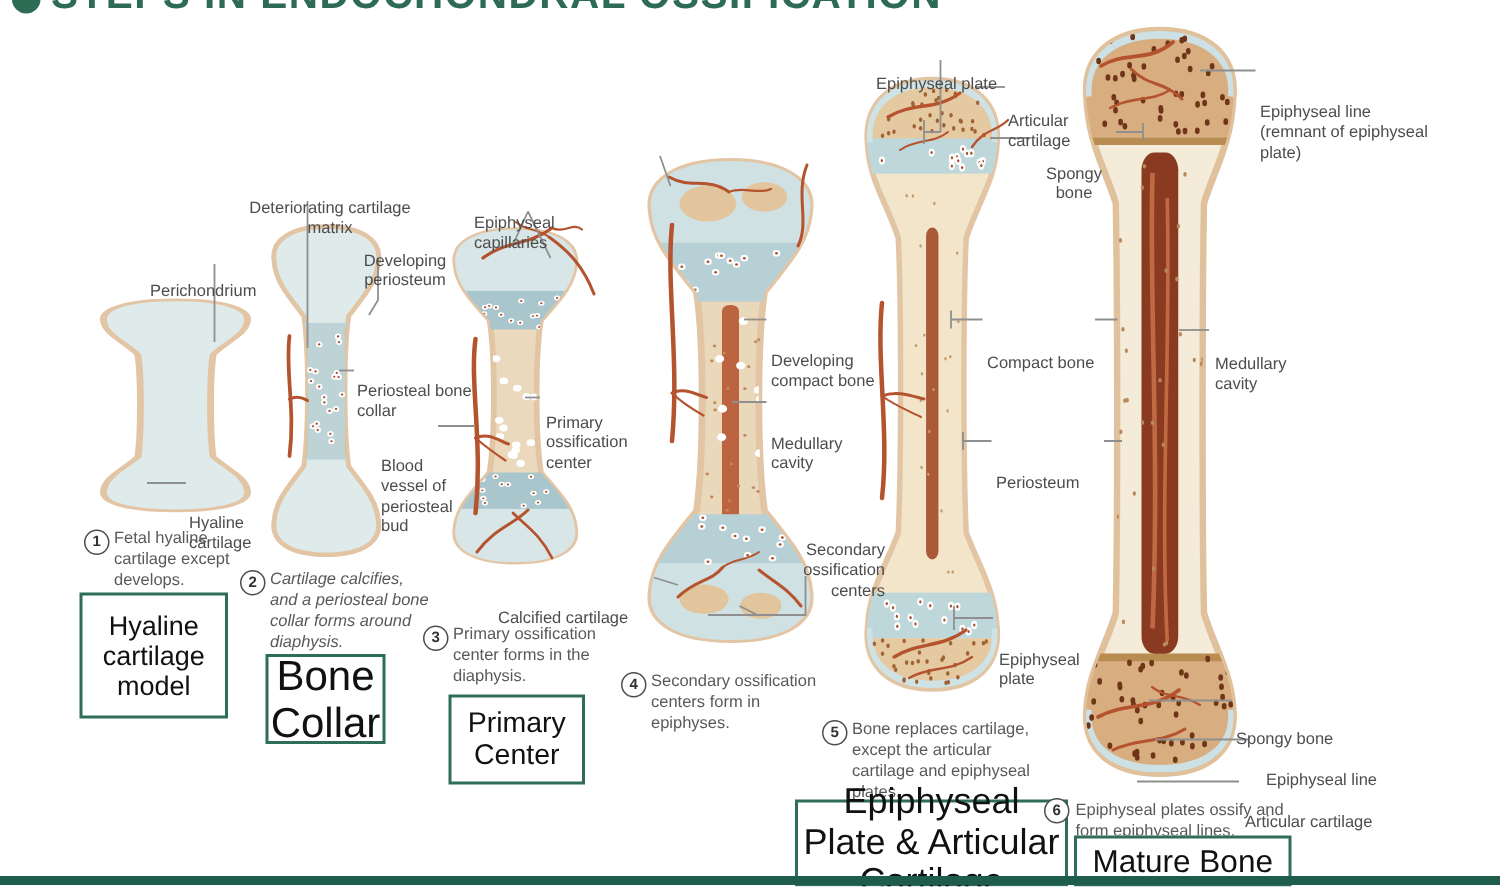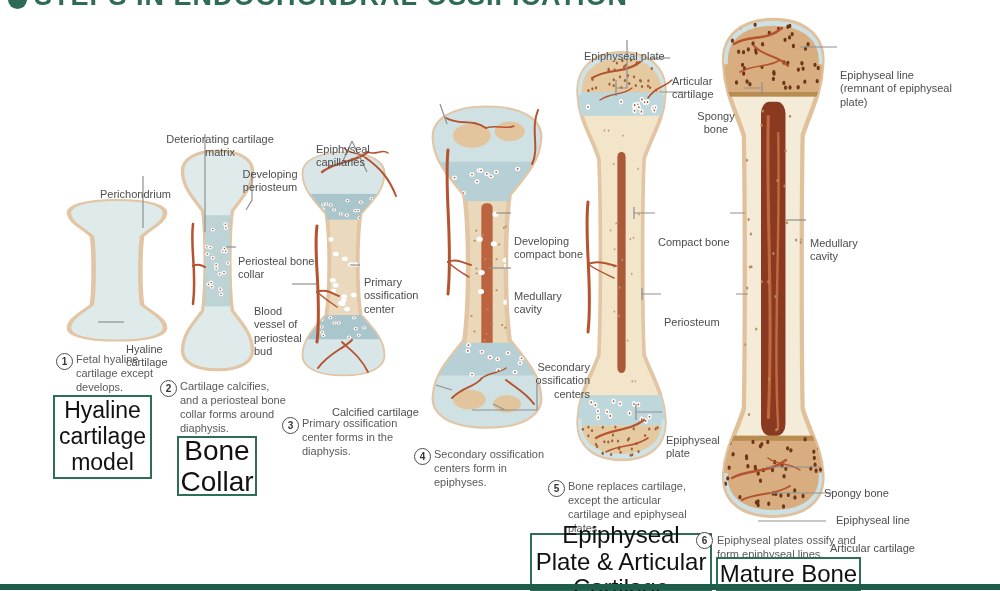--- a/index.html
+++ b/index.html
@@ -686,40 +686,41 @@
   <div class="al" style="left:512px;top:332px;width:78px;text-align:right;">Secondary ossification centers</div>
   <div class="al" style="left:584px;top:21px;width:95px;">Epiphyseal plate</div>
   <div class="al" style="left:672px;top:46px;width:60px;">Articular cartilage</div>
   <div class="al c" style="left:690px;top:81px;width:52px;">Spongy bone</div>
   <div class="al" style="left:840px;top:40px;width:112px;">Epiphyseal line (remnant of epiphyseal plate)</div>
   <div class="al" style="left:658px;top:207px;width:72px;">Compact bone</div>
   <div class="al" style="left:810px;top:208px;width:64px;">Medullary cavity</div>
   <div class="al" style="left:664px;top:287px;width:70px;">Periosteum</div>
   <div class="al" style="left:666px;top:405px;width:70px;">Epiphyseal plate</div>
   <div class="al" style="left:824px;top:458px;width:80px;">Spongy bone</div>
-  <div class="al" style="left:836px;top:485px;width:90px;">Epiphyseal line</div>
+  <div class="al" style="left:836px;top:485px;width:90px;text-align:center;">Epiphyseal line</div>
   <div class="al" style="left:830px;top:513px;width:100px;">Articular cartilage</div>
 
   <div class="stepnum" style="left:56px;top:353px;">1</div>
   <div class="steptext" style="left:76px;top:352px;width:92px;">Fetal hyaline cartilage except develops.</div>
 
   <div class="stepnum" style="left:160px;top:380px;">2</div>
-  <div class="steptext" style="left:180px;top:379px;width:110px;">Cartilage calcifies, and a periosteal bone collar forms around diaphysis.</div>
+  <div class="steptext" style="left:180px;top:379px;width:110px;font-style:italic;">Cartilage calcifies, and a periosteal bone collar forms around diaphysis.</div>
 
   <div class="stepnum" style="left:282px;top:417px;">3</div>
   <div class="steptext" style="left:302px;top:416px;width:112px;">Primary ossification center forms in the diaphysis.</div>
 
   <div class="stepnum" style="left:414px;top:448px;">4</div>
   <div class="steptext" style="left:434px;top:447px;width:128px;">Secondary ossification centers form in epiphyses.</div>
 
   <div class="stepnum" style="left:548px;top:480px;">5</div>
   <div class="steptext" style="left:568px;top:479px;width:130px;">Bone replaces cartilage, except the articular cartilage and epiphyseal plates.</div>
 
   <div class="stepnum" style="left:696px;top:532px;">6</div>
   <div class="steptext" style="left:717px;top:533px;width:162px;">Epiphyseal plates ossify and form epiphyseal lines.</div>
 
-  <div class="abox" style="left:53px;top:395px;width:95px;height:80px;font-size:23px;">Hyaline cartilage model</div>
+  <div class="abox" style="left:53px;top:395px;width:95px;height:80px;font-size:18px;">Hyaline cartilage model</div>
   <div class="abox" style="left:177px;top:436px;width:76px;height:56px;font-size:28px;">Bone Collar</div>
+  <div class="abox" style="left:299px;top:463px;width:87px;height:56px;font-size:19px;">Primary Center</div>
   <div class="abox" style="left:530px;top:533px;width:178px;height:54px;font-size:24px;">Epiphyseal Plate &amp; Articular Cartilage</div>
-  <div class="abox" style="left:716px;top:557px;width:141px;height:31px;font-size:24px;">Mature Bone</div>
+  <div class="abox" style="left:716px;top:557px;width:141px;height:31px;font-size:21px;">Mature Bone</div>
 
   <div class="bottombar"></div>
 </div>
 
 </body></html>

